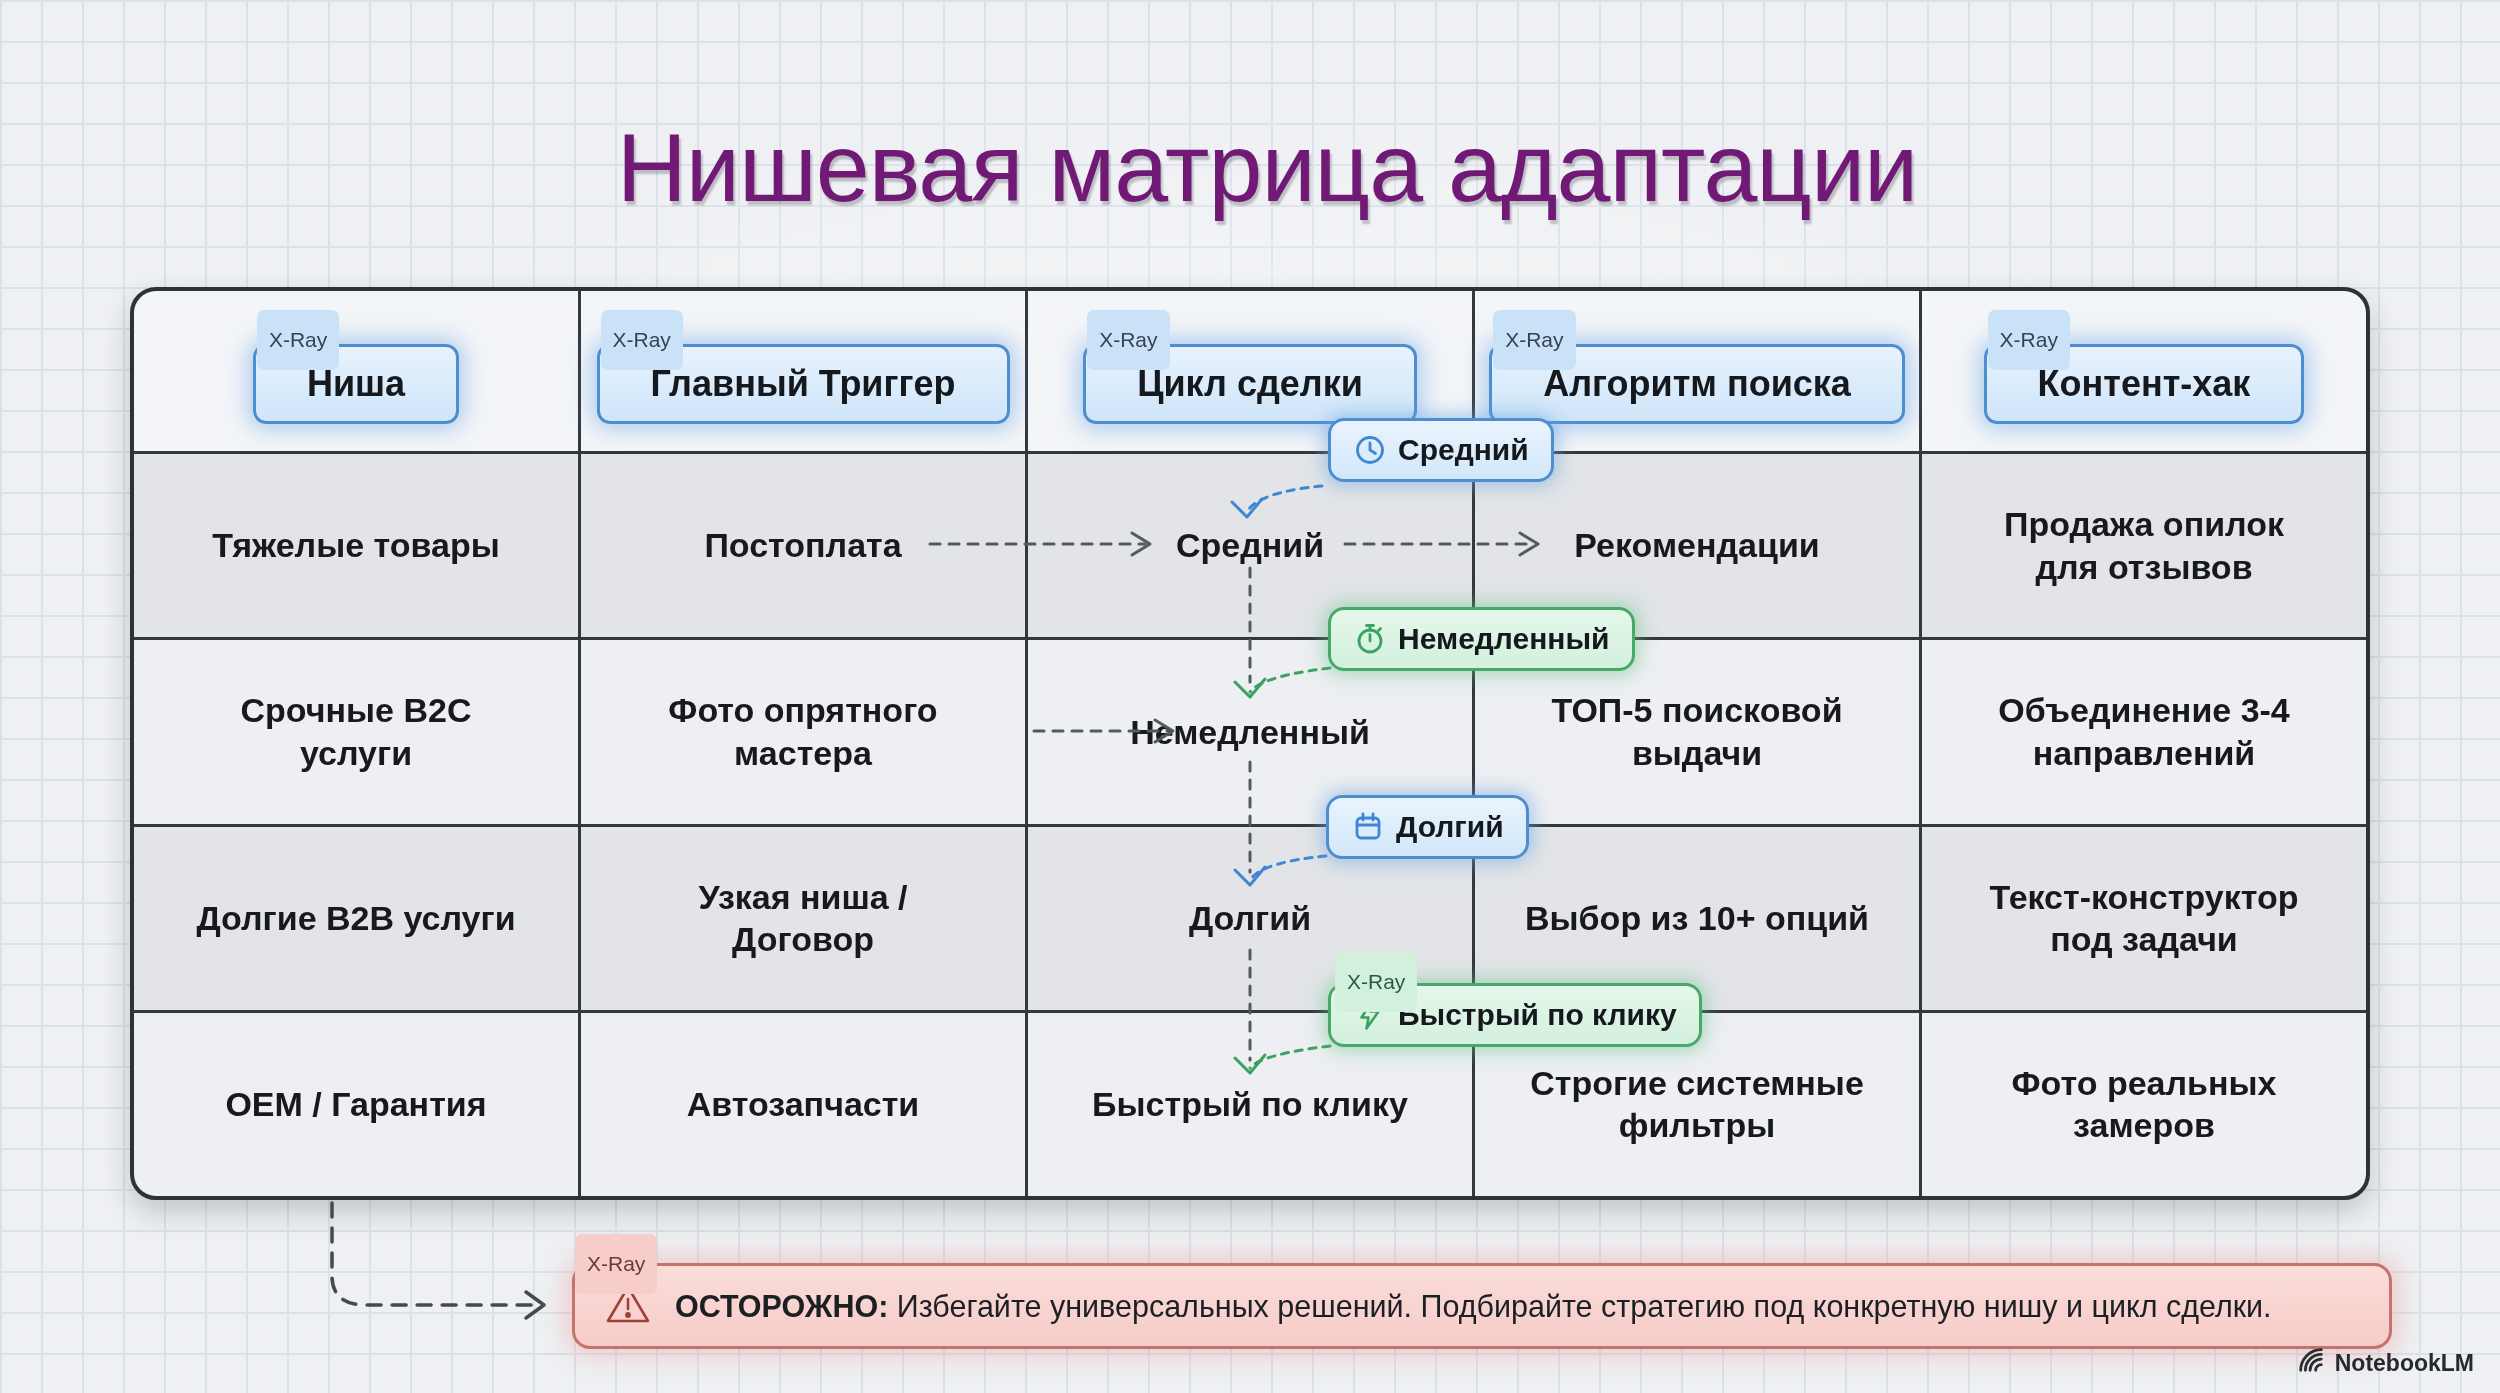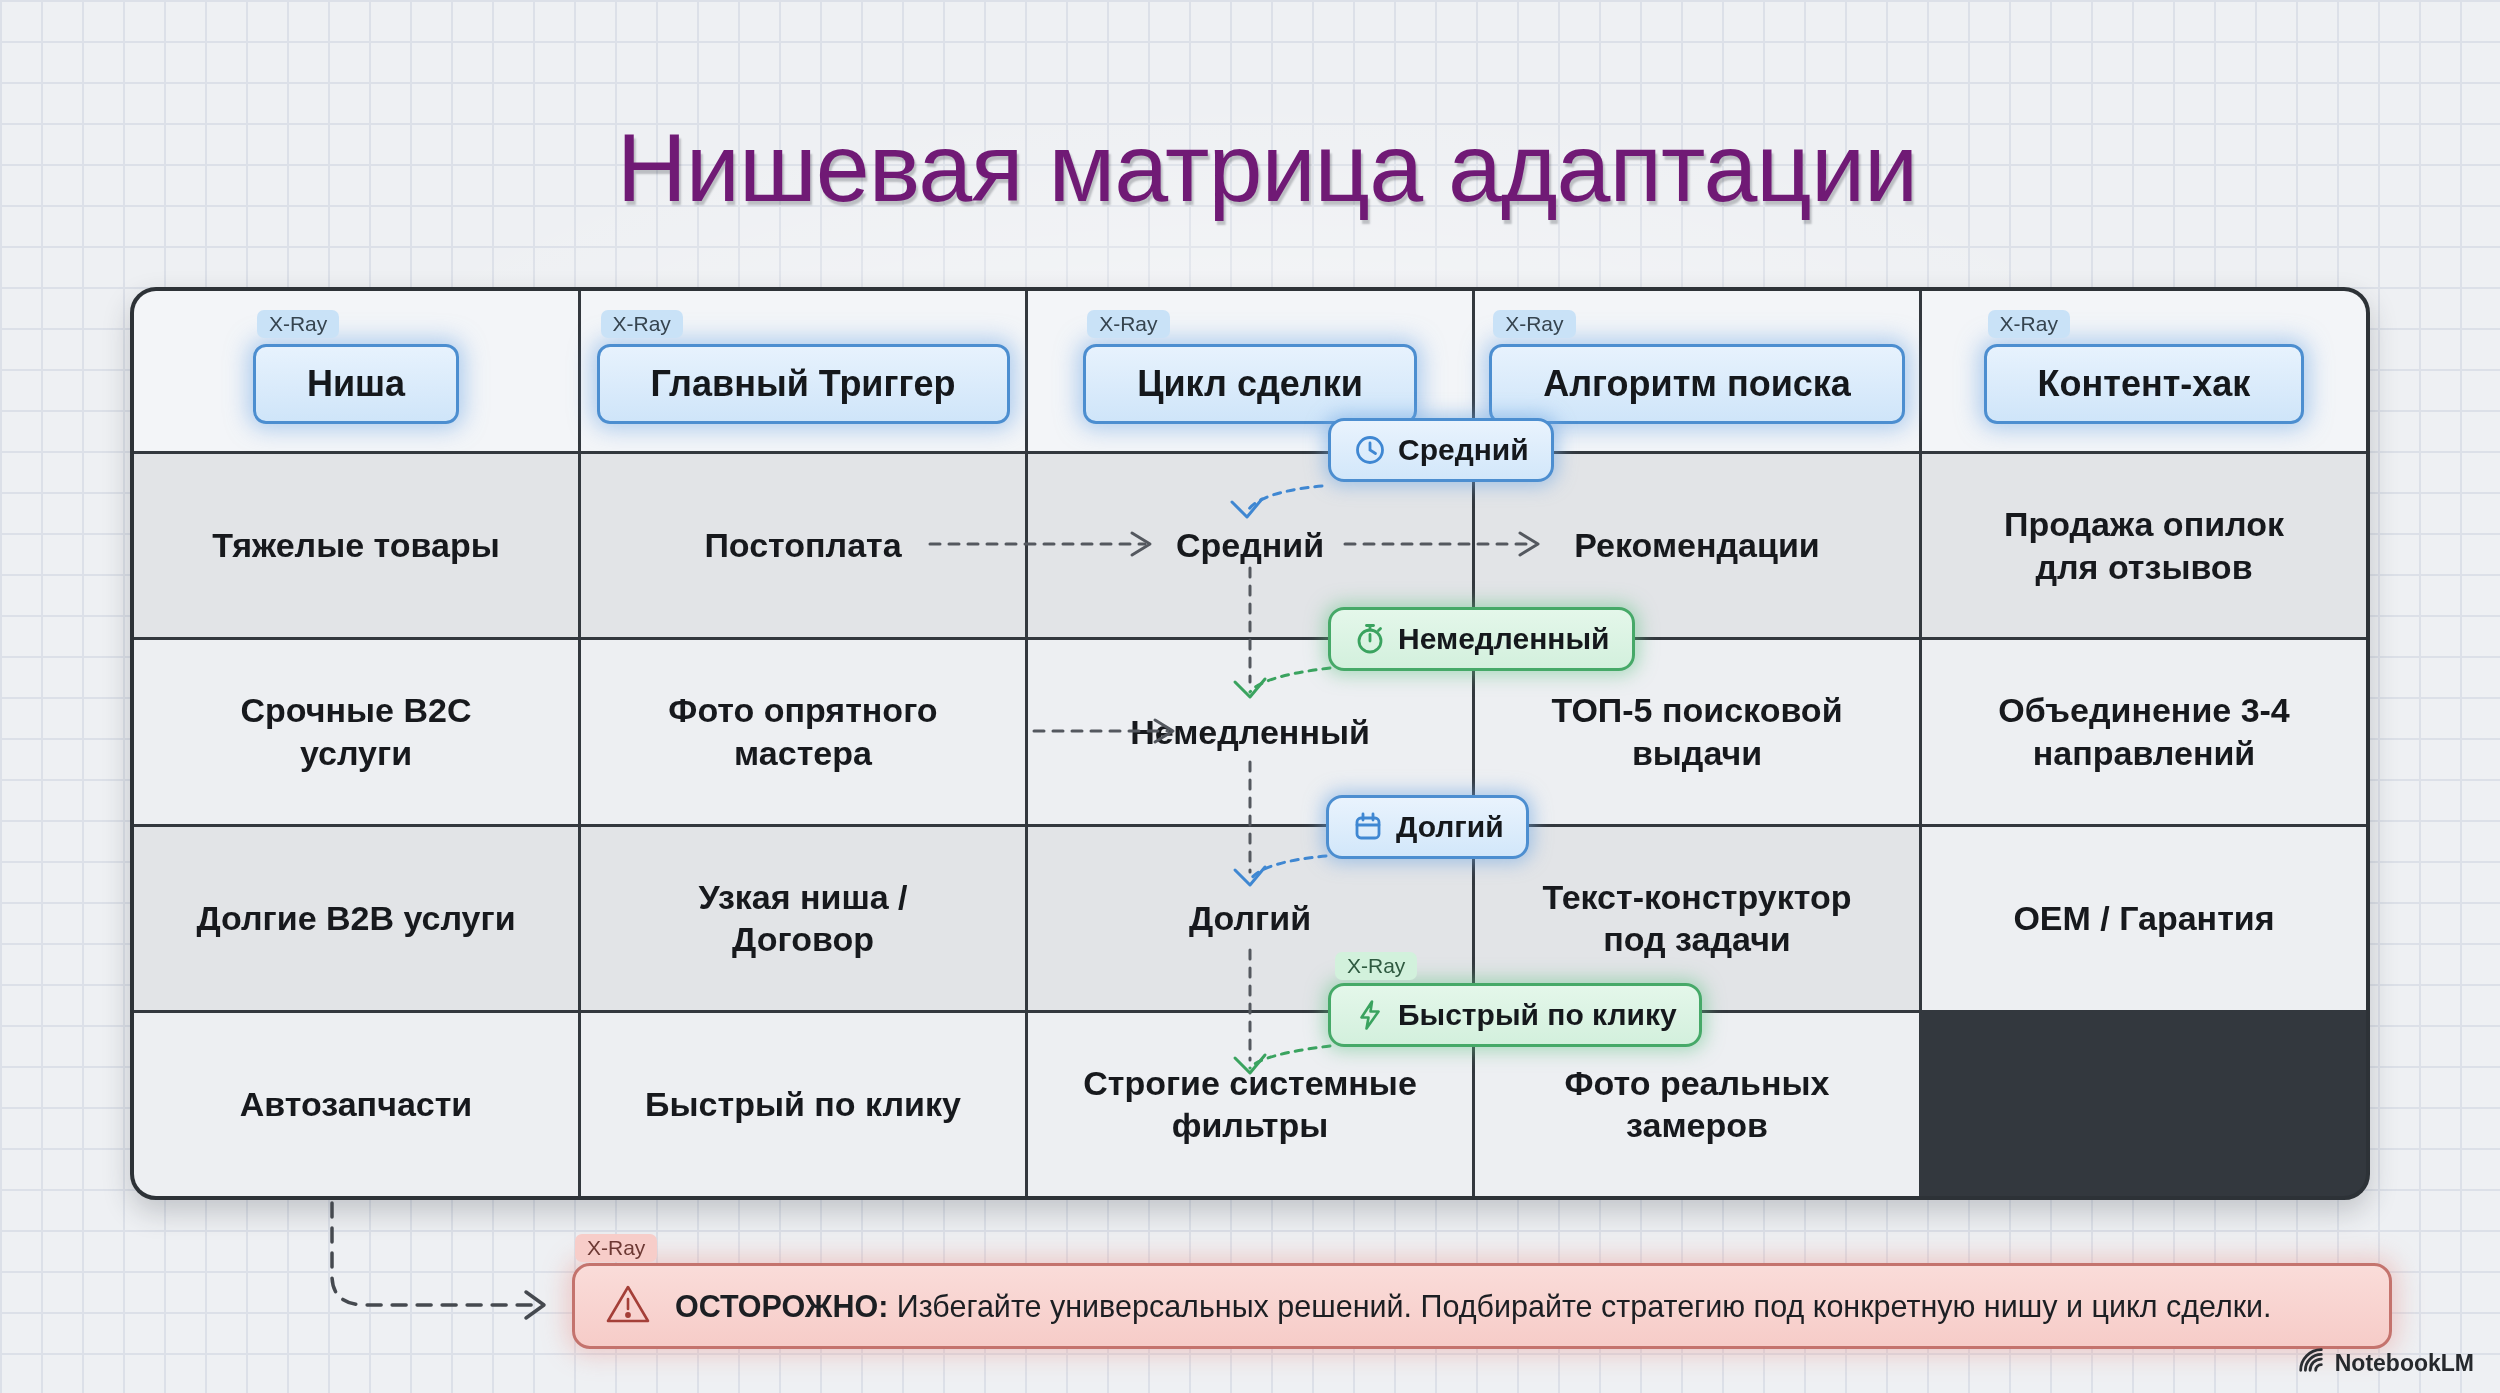--- a/index.html
+++ b/index.html
@@ -22,21 +22,21 @@
   .cell{display:flex;align-items:center;justify-content:center;text-align:center;}
   .hdr{background:#f3f5f8;position:relative;}
   .row-odd{background:#e2e4e7;}
   .row-even{background:#edeff2;}
   .cell-text{font-size:34px;font-weight:600;color:#17191d;line-height:1.25;max-width:345px;}
   .hdr-wrap{position:relative;display:inline-block;margin-top:26px;}
   .hdr-box{background:linear-gradient(#e7f2fd,#cfe5f9);border:3px solid #4c8ed0;border-radius:13px;
     padding:16px 51px;font-size:36px;font-weight:600;color:#15181c;white-space:nowrap;
     box-shadow:0 0 22px 5px rgba(115,170,230,.55);}
   .tag{position:absolute;top:-34px;left:4px;font-size:21px;font-weight:500;border-radius:7px;
-    padding:2px 12px;white-space:nowrap;}
+    padding:18px 12px;white-space:nowrap;}
   .tag-blue{background:#c9e2f7;color:#36444f;}
   .tag-green{background:#d2f1dc;color:#2f5a40;}
   .tag-pink{background:#f7cdc9;color:#6d3934;}
   
   .badge{position:absolute;display:flex;align-items:center;gap:11px;height:64px;
     padding:0 22px;border-radius:16px;font-size:30px;font-weight:600;color:#15181c;
     box-sizing:border-box;white-space:nowrap;}
   .badge-blue{background:linear-gradient(#e9f3fd,#d2e7fa);border:3px solid #4c8ed0;
     box-shadow:0 0 18px 4px rgba(110,165,225,.55);}
   .badge-green{background:linear-gradient(#e4f7ea,#d3f0dd);border:3px solid #46a968;
@@ -129,20 +129,23 @@
       </div>
 
     <div class="cell row-odd">
         <span class="cell-text">Долгие B2B услуги</span>
       </div>
     <div class="cell row-odd">
         <span class="cell-text">Узкая ниша / Договор</span>
       </div>
     <div class="cell row-odd">
         <span class="cell-text">Долгий</span>
+      </div>
+    <div class="cell row-odd">
+        <span class="cell-text">Выбор из 10+ опций</span>
       </div>
     <div class="cell row-odd">
         <span class="cell-text">Текст-конструктор под задачи</span>
       </div>
 
     <div class="cell row-even">
         <span class="cell-text">OEM / Гарантия</span>
       </div>
     <div class="cell row-even">
         <span class="cell-text">Автозапчасти</span>

